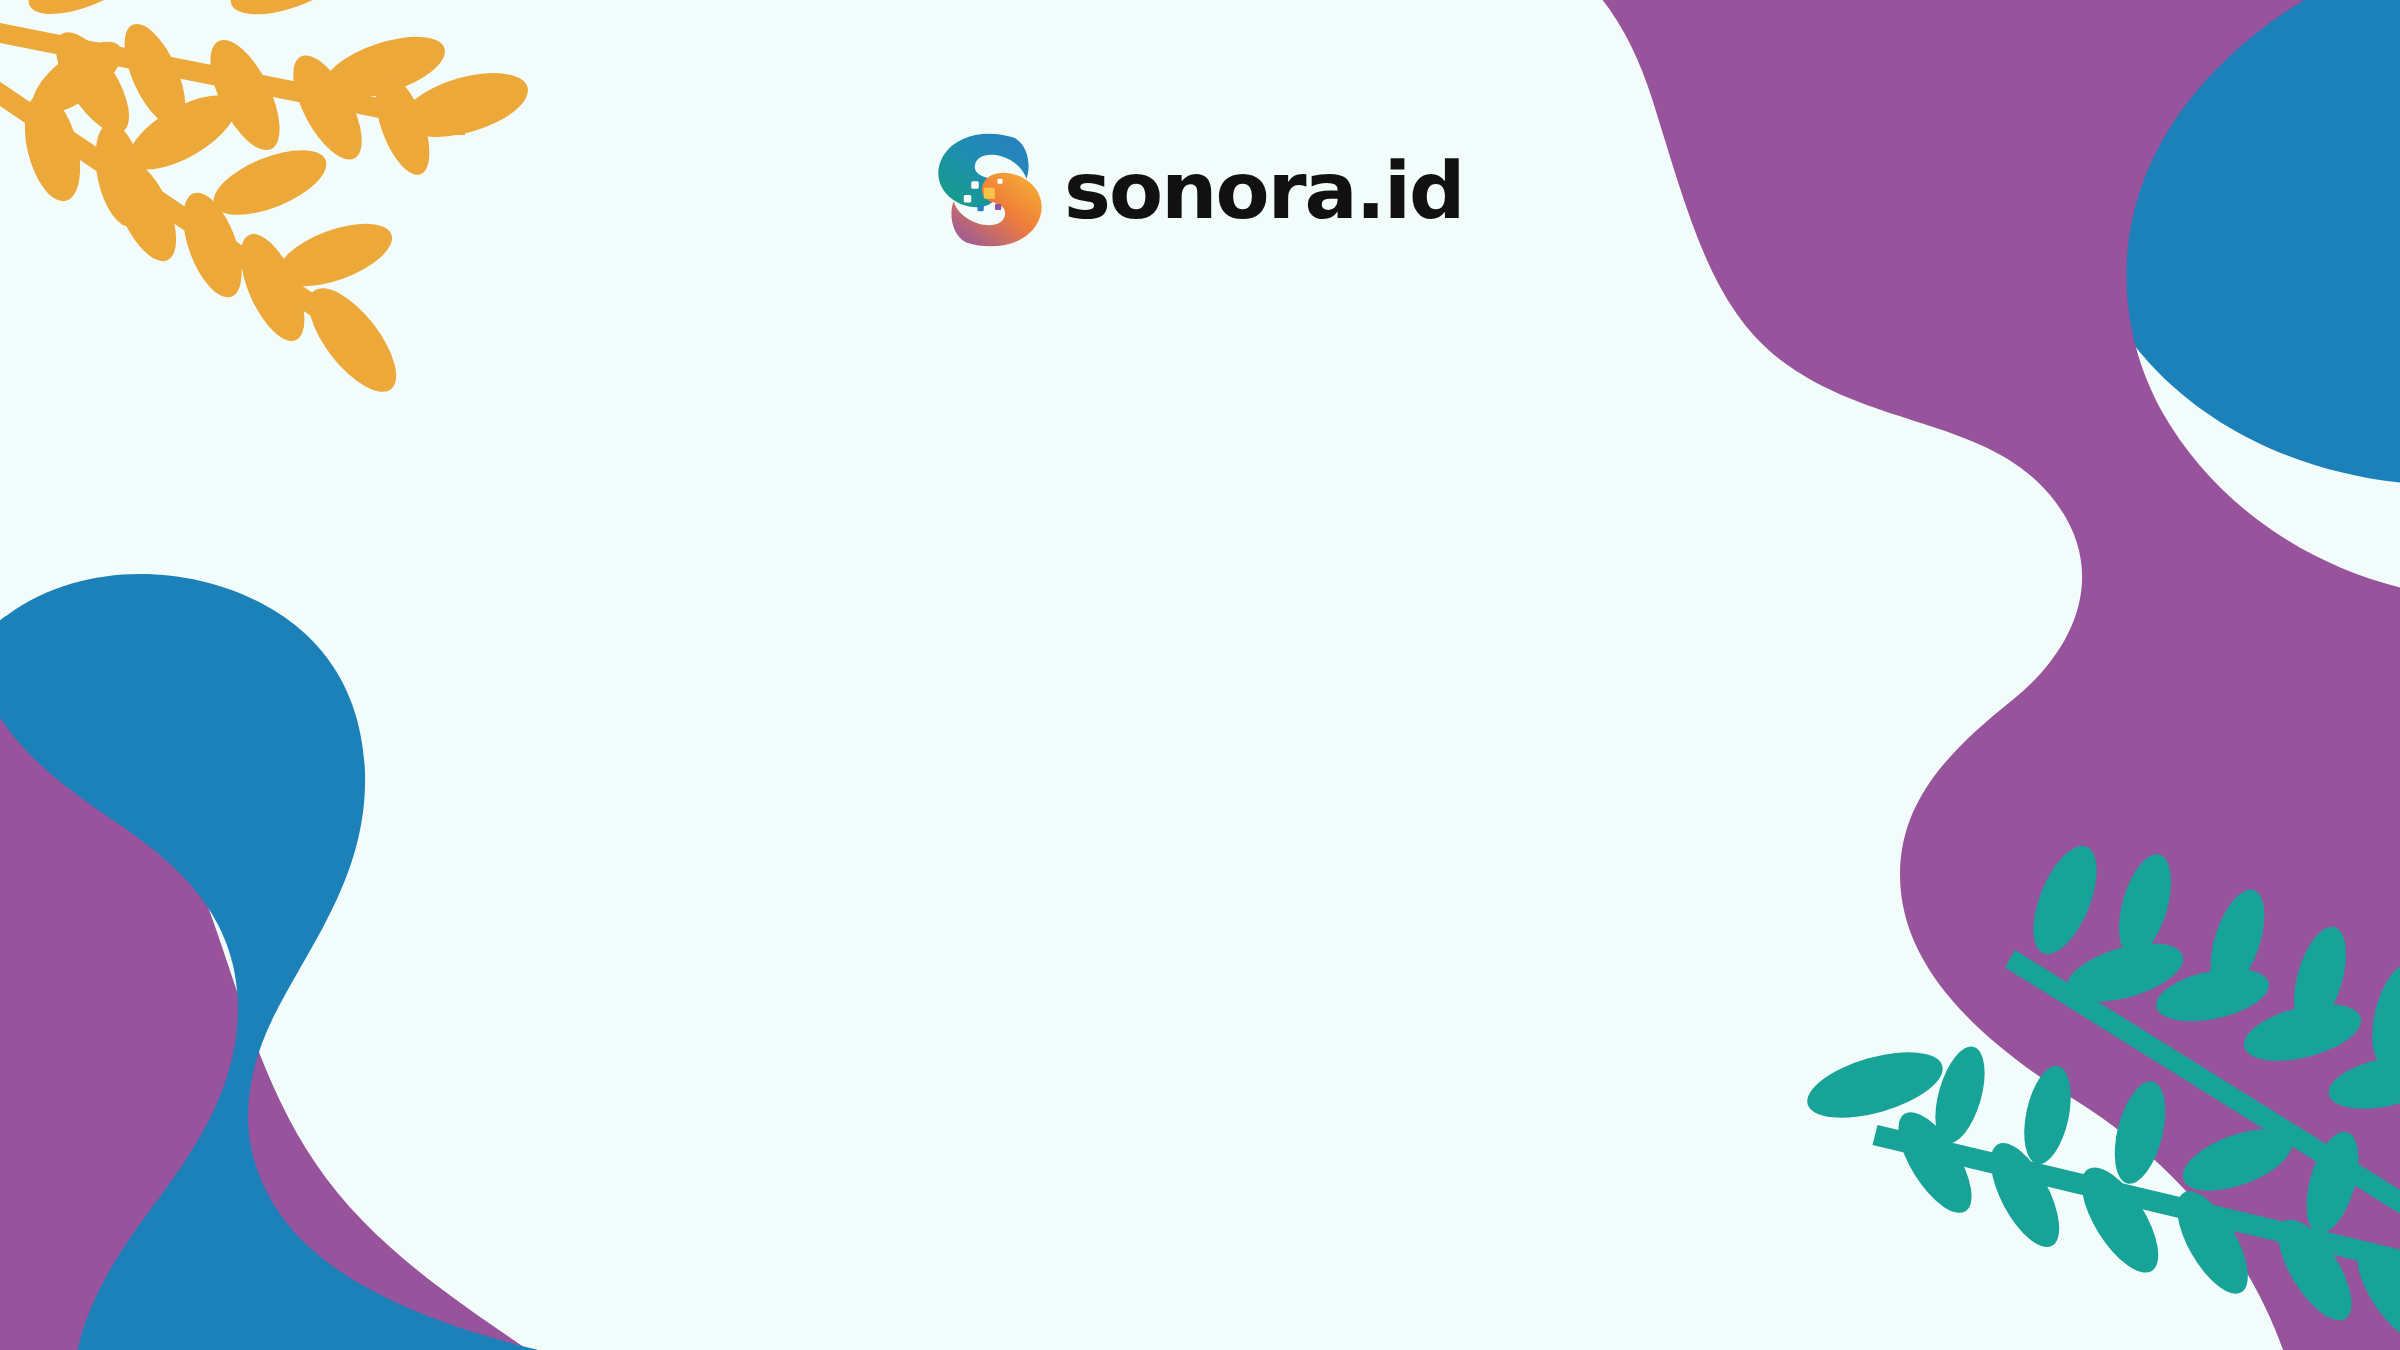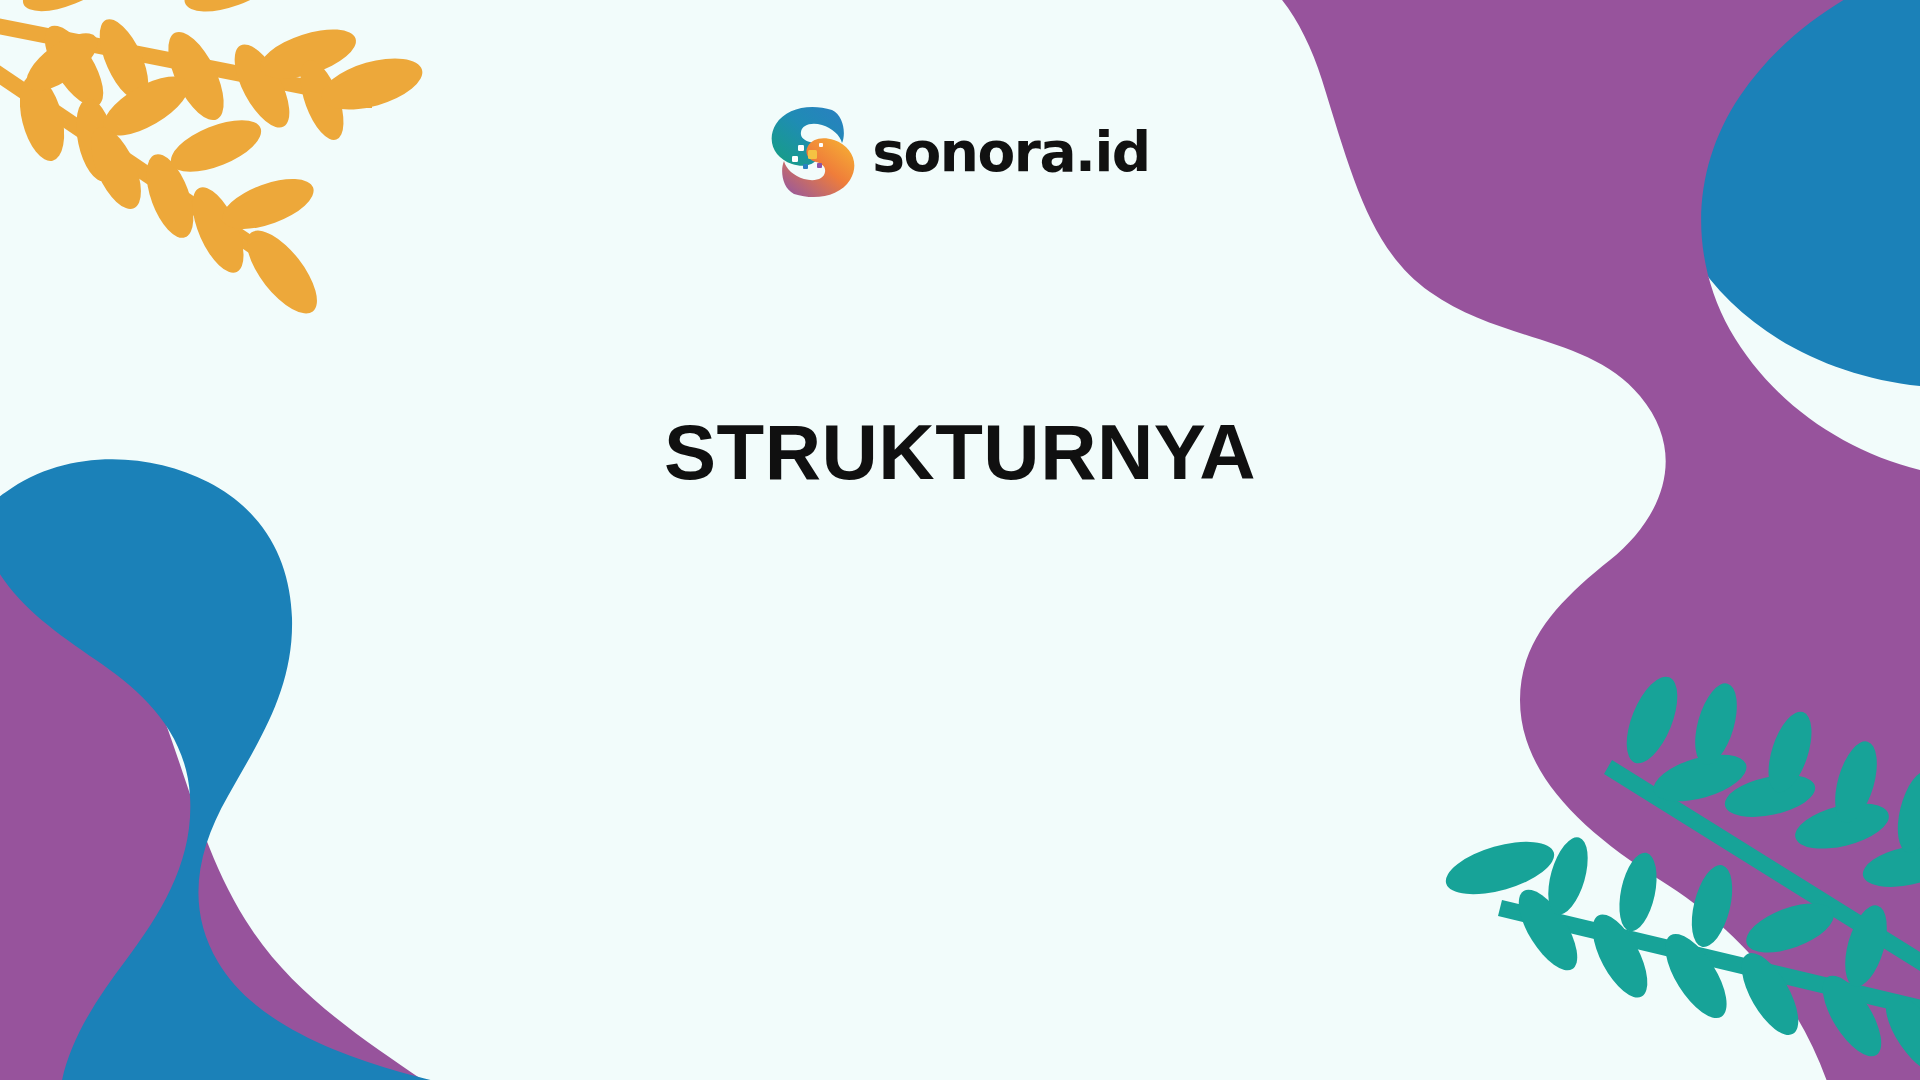--- a/index.html
+++ b/index.html
@@ -41,21 +41,21 @@
 
   .logo-mark {
     width: 86px;
     height: 96px;
     flex: none;
     display: block;
   }
 
   .logo-wordmark {
     font-family: "DejaVu Sans", sans-serif;
-    font-size: 55px;
+    font-size: 63px;
     font-weight: 700;
     letter-spacing: -1.5px;
     color: #111111;
     line-height: 1;
     white-space: nowrap;
   }
 
   
   .headline {
     position: absolute;
@@ -244,16 +244,15 @@
       <rect x="22" y="52" width="6" height="6" rx="1.2" fill="#ffffff"></rect>
       <rect x="33" y="60" width="5" height="5" rx="1" fill="#2a7fc1"></rect>
       <rect x="47" y="59" width="5" height="5" rx="1" fill="#8e54a8"></rect>
       <rect x="49" y="39" width="4" height="4" rx="1" fill="#ffffff"></rect>
     </svg>
 
     <div class="logo-wordmark">sonora.id</div>
   </div>
 
   <h1 class="headline">
-    <span class="line">STRUKTURNYA</span>
   </h1>
 
 </div>
 
 </body></html>

